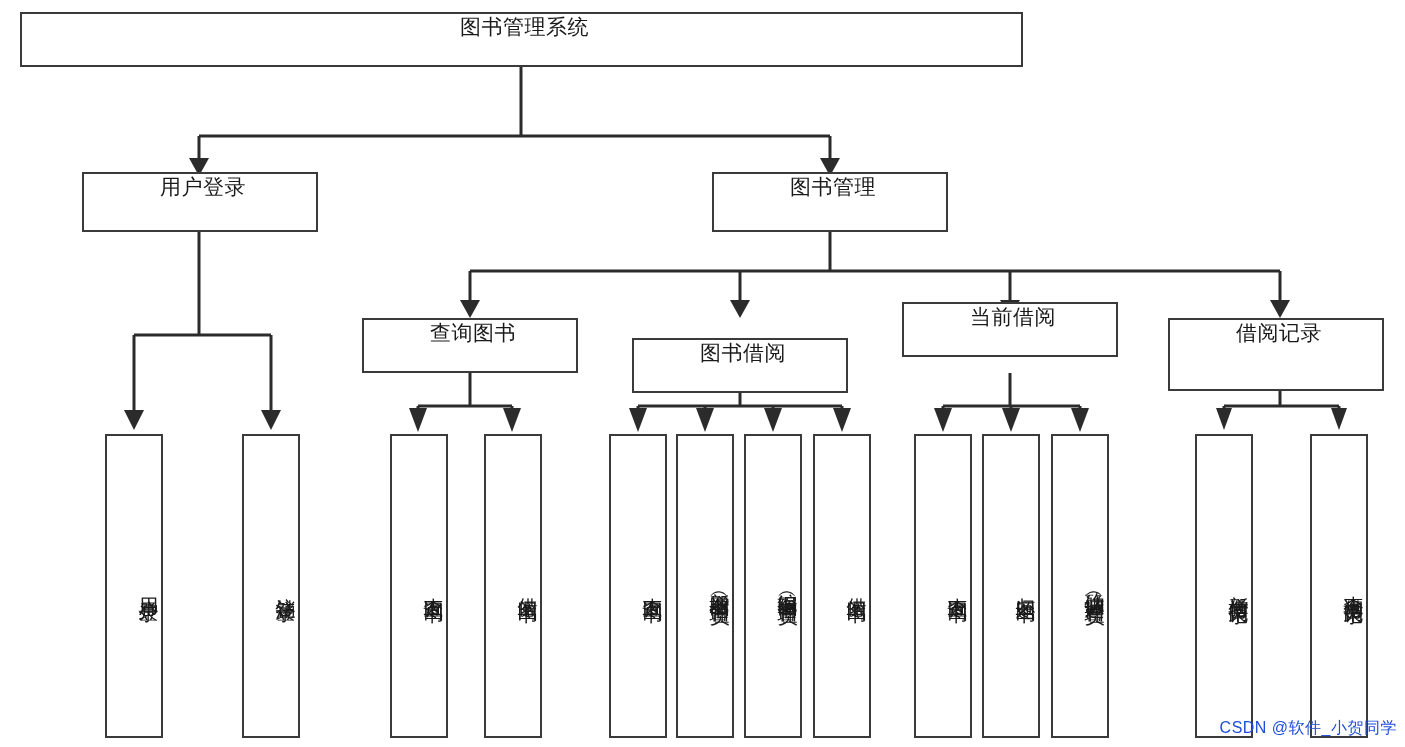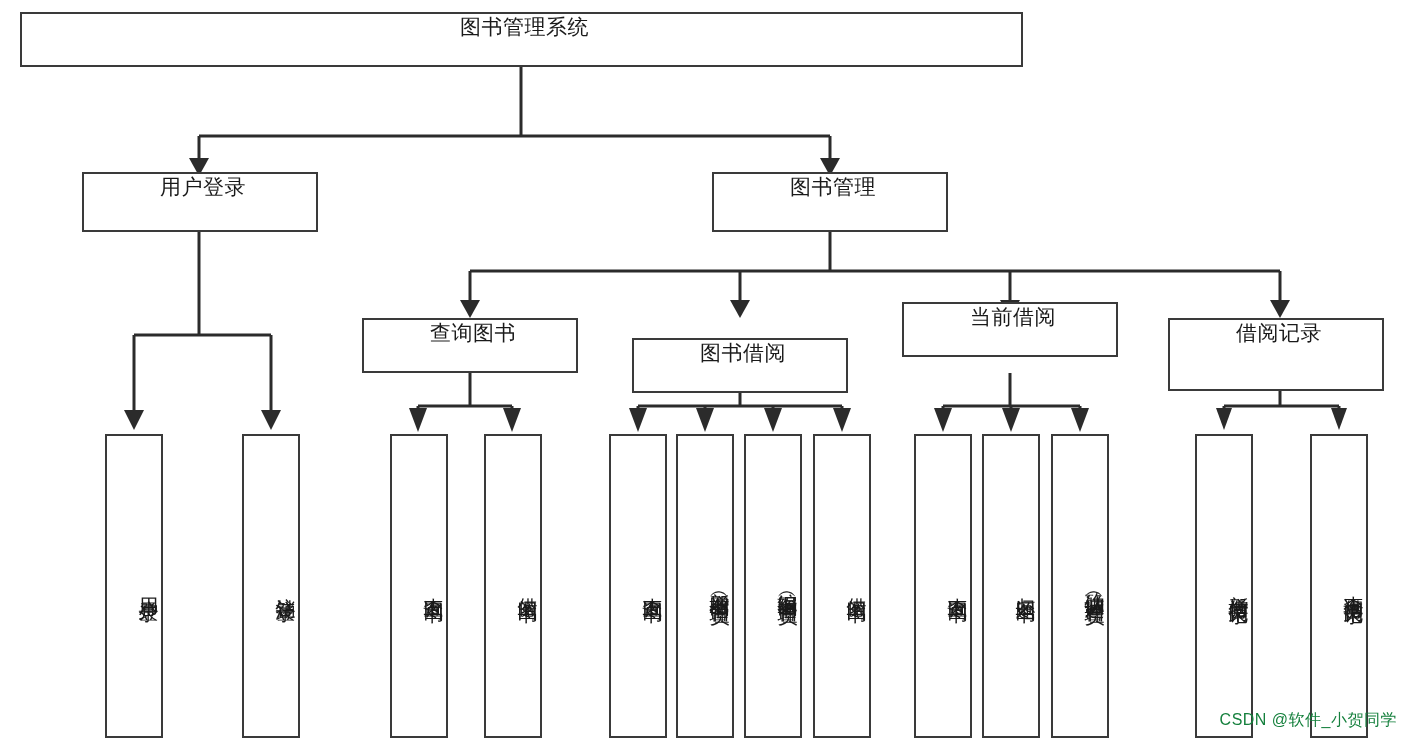--- a/index.html
+++ b/index.html
@@ -8,22 +8,22 @@
   #canvas{position:absolute;inset:0;width:1405px;height:747px;}
   .node{position:absolute;box-sizing:border-box;background:#ffffff;
         border:2.5px solid #3a3a3a;display:flex;align-items:flex-start;
         justify-content:center;text-align:center;padding-left:6px;}
   .node.h{font-size:21px;letter-spacing:0.5px;line-height:1.2;}
   .node.v{writing-mode:vertical-rl;text-orientation:upright;
           font-size:20px;letter-spacing:2px;line-height:1.25;
           padding:6px 0;align-items:flex-start;justify-content:center;}
   .node.v .vtxt{writing-mode:vertical-rl;text-orientation:upright;
                 display:block;max-height:100%;}
-  #watermark{position:absolute;right:8px;bottom:16px;font-size:16px;
-             color:#15803d;letter-spacing:0.5px;white-space:nowrap;}
+  #watermark{position:absolute;right:8px;bottom:8px;font-size:16px;
+             color:#1d4ed8;letter-spacing:0.5px;white-space:nowrap;}
   svg line, svg polygon, svg path{shape-rendering:geometricPrecision;}
 </style>
 </head>
 <body>
 
 <svg id="canvas" viewBox="0 0 1405 747" xmlns="http://www.w3.org/2000/svg">
   <g stroke="#2b2b2b" stroke-width="3" fill="none">
 
     <line x1="521" y1="67" x2="521" y2="136"></line>
     <line x1="199" y1="136" x2="830" y2="136"></line>

